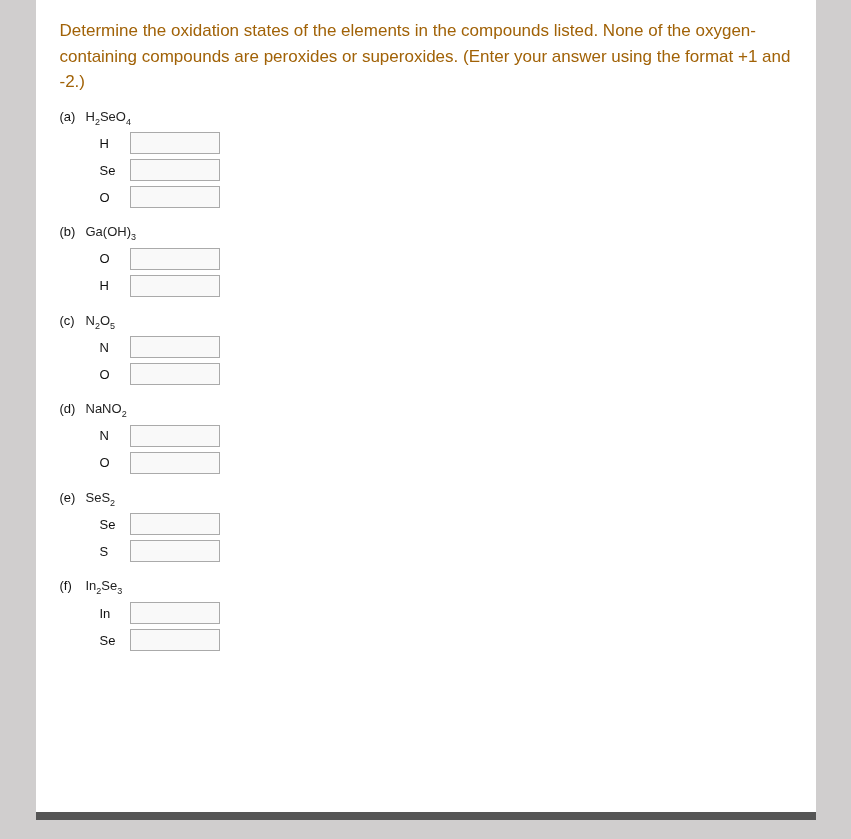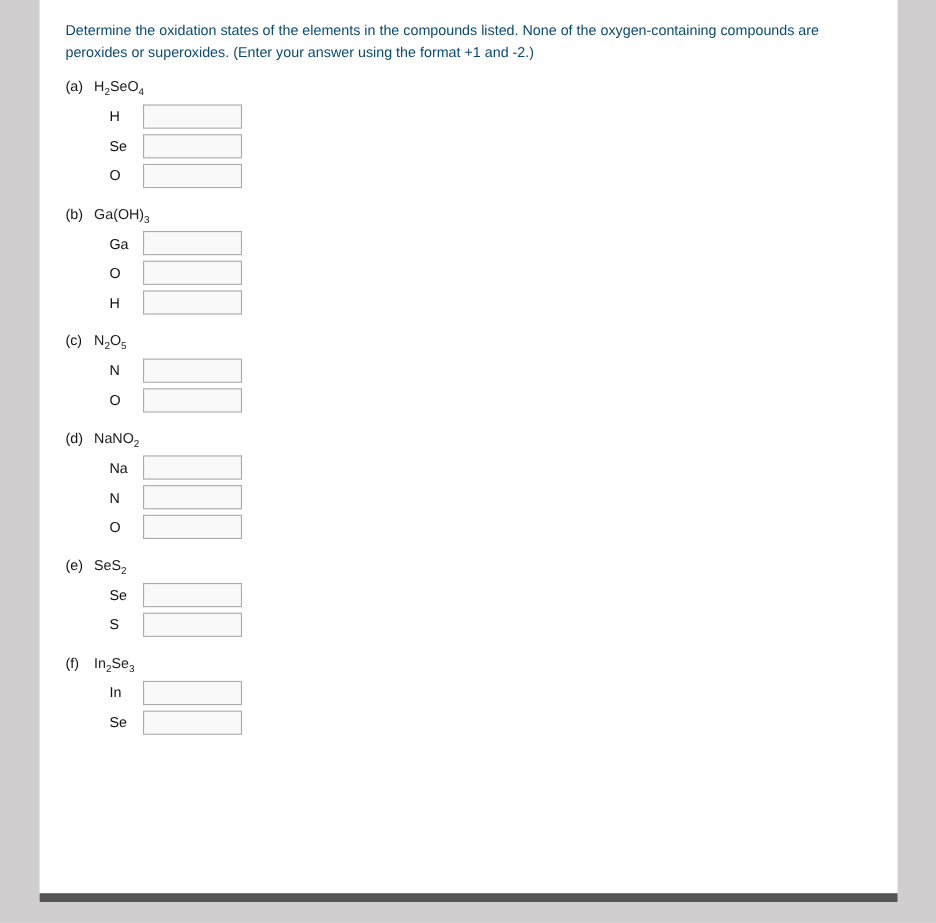--- a/index.html
+++ b/index.html
@@ -13,24 +13,24 @@
     }
     .page {
       background: #fff;
       margin: 0 auto;
       width: 780px;
       min-height: 820px;
       padding: 18px 24px 30px 24px;
       position: relative;
     }
     .instructions {
-      font-size: 13px;
+      font-size: 17px;
       line-height: 1.5;
       margin-bottom: 14px;
-      color: #0c4a6e;
+      color: #a16207;
     }
     .compound-section {
       margin-bottom: 16px;
     }
     .compound-name {
       font-size: 13px;
     }
     .compound-name sub {
       font-size: 9px;
     }
@@ -102,24 +102,20 @@
     </div>
   </div>
 
   <div class="compound-section">
     <div class="section-header">
       <span class="section-letter">(b)</span>
       <span class="compound-name">Ga(OH)<sub>3</sub></span>
     </div>
     <div class="element-rows">
       <div class="element-row">
-        <span class="element-symbol">Ga</span>
-        <input class="answer-box" type="text" style="">
-      </div>
-      <div class="element-row">
         <span class="element-symbol">O</span>
         <input class="answer-box" type="text" style="">
       </div>
       <div class="element-row">
         <span class="element-symbol">H</span>
         <input class="answer-box" type="text" style="">
       </div>
     </div>
   </div>
 
@@ -139,24 +135,20 @@
       </div>
     </div>
   </div>
 
   <div class="compound-section">
     <div class="section-header">
       <span class="section-letter">(d)</span>
       <span class="compound-name">NaNO<sub>2</sub></span>
     </div>
     <div class="element-rows">
-      <div class="element-row">
-        <span class="element-symbol">Na</span>
-        <input class="answer-box" type="text" style="">
-      </div>
       <div class="element-row">
         <span class="element-symbol">N</span>
         <input class="answer-box" type="text" style="">
       </div>
       <div class="element-row">
         <span class="element-symbol">O</span>
         <input class="answer-box" type="text" style="">
       </div>
     </div>
   </div>

